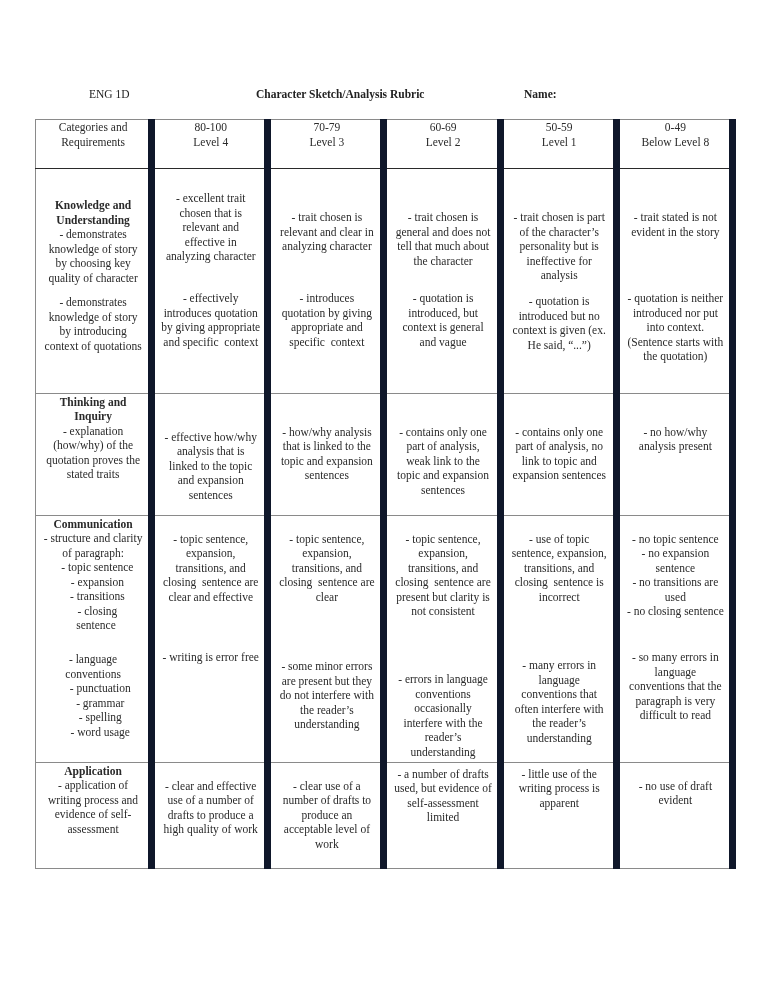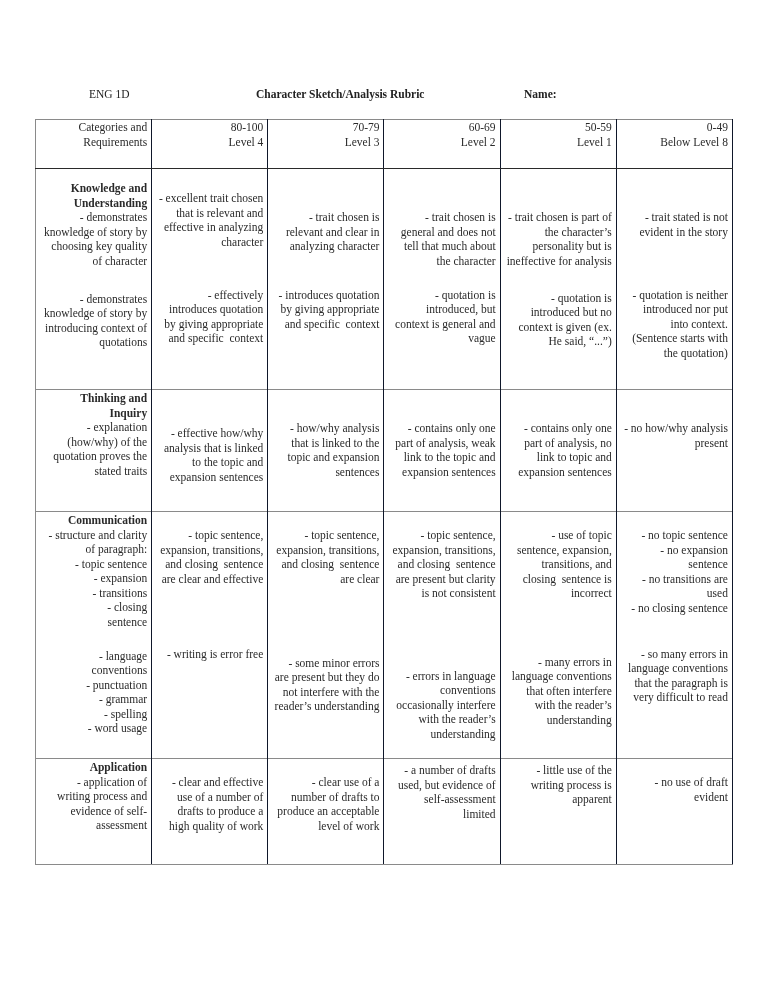--- a/index.html
+++ b/index.html
@@ -17,24 +17,24 @@
   table.rubric {
     position: absolute; left: 35px; top: 119px;
     width: 697px;
     border-collapse: collapse;
     table-layout: fixed;
     font-size: 11.5px; line-height: 14.5px;
   }
   table.rubric col { width: 116.16px; }
   table.rubric td, table.rubric th {
     border-left: 1px solid #8a8a8a;
-    border-right: 1px solid #0f172a;
+    border-right: 7px solid #0f172a;
     padding: 0 4px 0 6px;
     vertical-align: top;
-    text-align: right;
+    text-align: center;
     font-weight: normal;
     color: #2a2a2a;
     margin-left: 7px;
   }
   table.rubric td.dark-l, table.rubric th.dark-l { border-left: 1.5px solid #3a3a3a; }
   .hdr-row th { height: 48px; vertical-align: middle; font-weight: bold; border-top: 1px solid #8a8a8a; border-bottom: 1.5px solid #2a2a2a; padding-top: 6px; }
   .section-top td { border-top: 1px solid #8a8a8a; }
   .table-bottom td { border-bottom: 1.5px solid #8a8a8a; }
   .cat { font-weight: bold; }
   .cell { white-space: pre-wrap; }
@@ -61,21 +61,21 @@
       <tr class="hdr-row">
     <th><span>Categories and</span><br><span>Requirements</span></th>
     <th><span>80-100</span><br><span>Level 4</span></th>
     <th><span>70-79</span><br><span>Level 3</span></th>
     <th class="dark-l"><span>60-69</span><br><span>Level 2</span></th>
     <th class="dark-l"><span>50-59</span><br><span>Level 1</span></th>
     <th><span>0-49</span><br><span>Below Level 8</span></th>
   </tr>
 
   <tr style="height:113px">
-    <td style="padding-top:12px">
+    <td style="padding-top:29px">
       <div class="cat">Knowledge and Understanding</div>
       <div class="cell">- demonstrates knowledge of story by choosing key quality of character</div>
     </td>
     <td style="padding-top:22px" class="cell">- excellent trait chosen that is relevant and effective in analyzing character</td>
     <td style="padding-top:41px" class="cell">- trait chosen is relevant and clear in analyzing character</td>
     <td style="padding-top:41px" class="cell dark-l">- trait chosen is general and does not tell that much about the character</td>
     <td style="padding-top:41px" class="cell dark-l">- trait chosen is part of the character’s personality but is ineffective for analysis</td>
     <td style="padding-top:41px" class="cell">- trait stated is not evident in the story</td>
   </tr>
 

